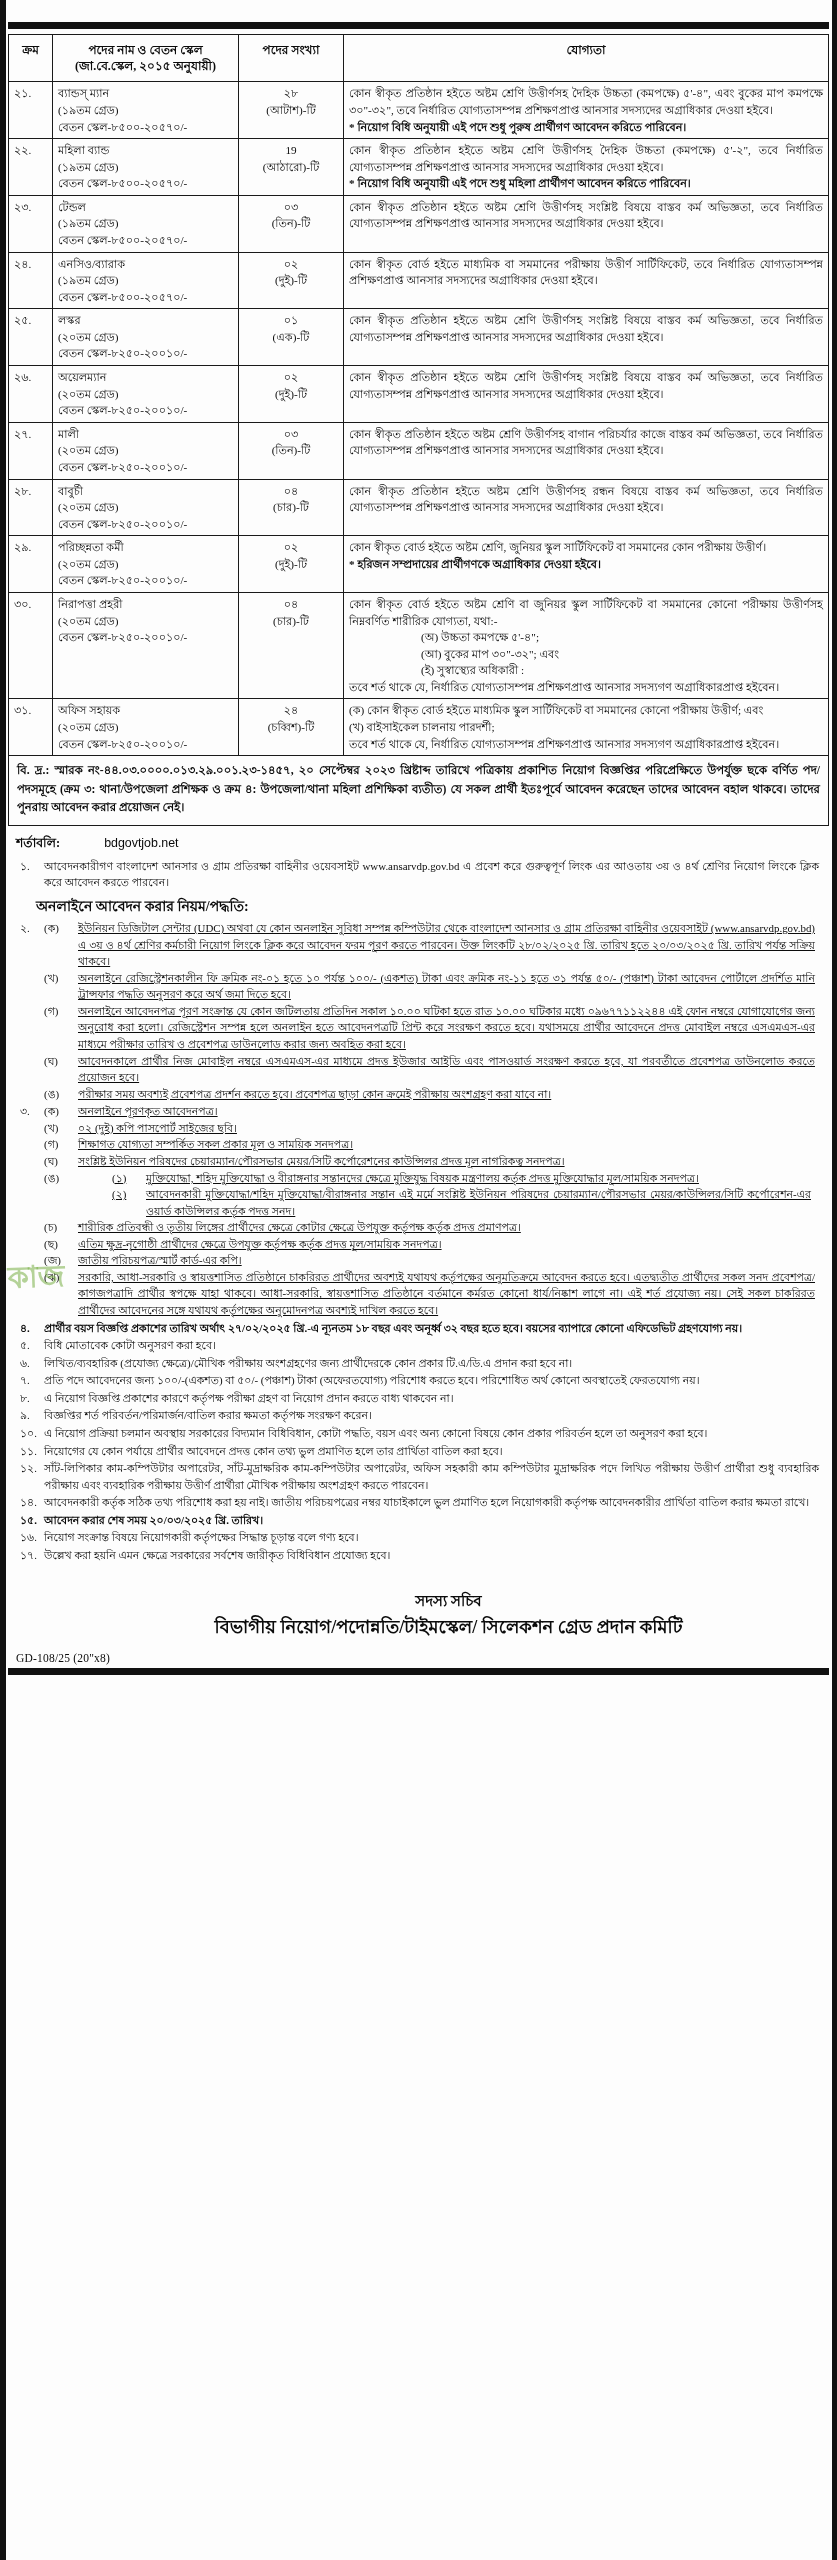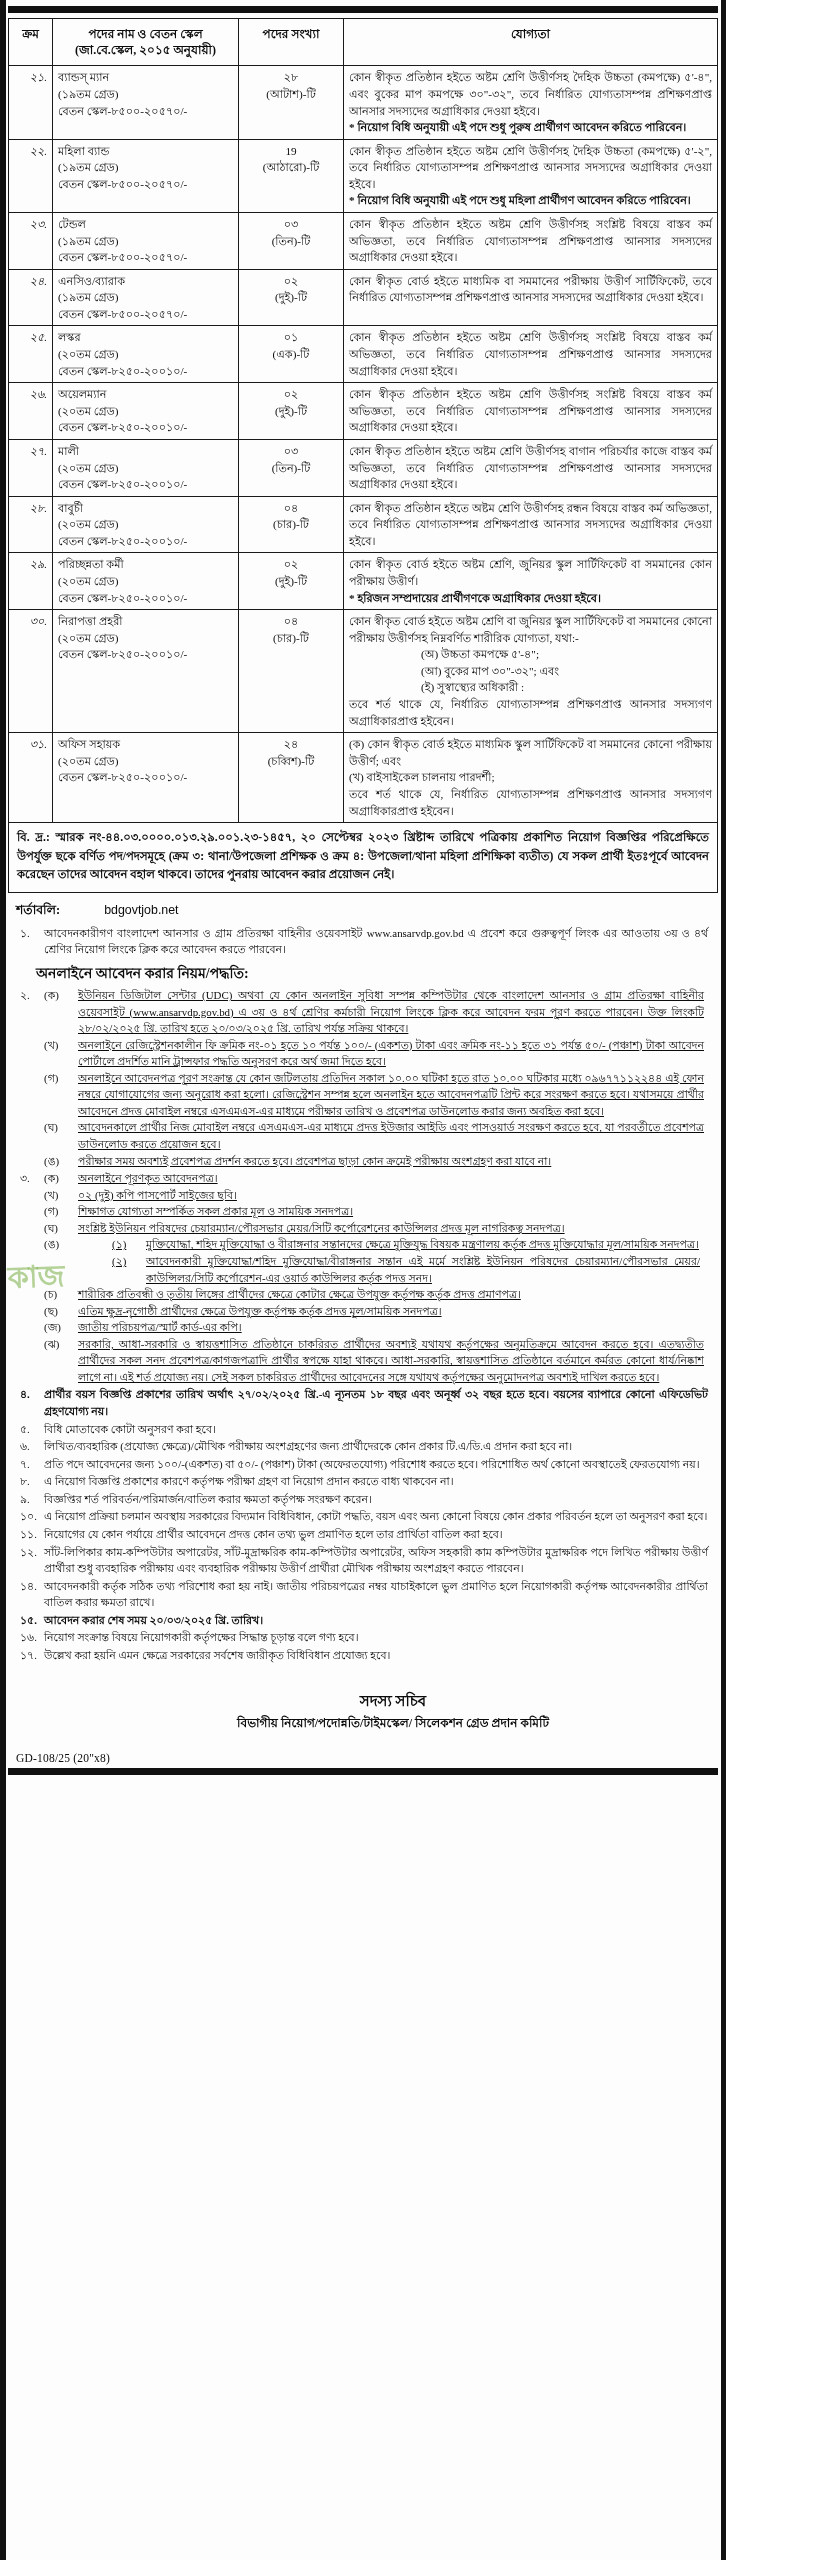--- a/index.html
+++ b/index.html
@@ -9,24 +9,24 @@
     background: #ffffff;
   }
   body {
     width: 837px;
     min-height: 2560px;
     font-family: "Liberation Serif", "DejaVu Serif", serif;
     color: #0b0b0b;
     position: relative;
   }
   .page {
-    width: 726px;
+    width: 837px;
     min-height: 2560px;
     background: #fdfdfd;
-    padding: 6px 8px 4px 8px;
+    padding: 22px 8px 4px 8px;
     position: relative;
   }
   .page::before {
     content: "";
     position: absolute;
     left: 0; top: 0; bottom: 0;
     width: 6px;
     background: #111;
   }
   .page::after {
@@ -65,21 +65,21 @@
     font-weight: 700;
     padding: 7px 4px;
     font-size: 12px;
     line-height: 1.35;
   }
   col.c-sl   { width: 44px; }
   col.c-name { width: 186px; }
   col.c-num  { width: 105px; }
   col.c-qual { width: auto; }
 
-  td.sl  { text-align: right; padding-left: 8px; font-weight: 400; font-style: italic; }
+  td.sl  { text-align: left; padding-left: 8px; font-weight: 400; }
   td.nm  { text-align: left; }
   td.num { text-align: center; }
   td.ql  { text-align: justify; text-justify: inter-word; hyphens: none; }
 
   td .line { display: block; }
   td.ql .ln { display: block; }
   td.ql .bold { font-weight: 700; }
   td.ql .indent { display: block; padding-left: 72px; }
 
   
@@ -148,21 +148,21 @@
     min-height: 72px;
     padding: 0 8px;
   }
   .sig {
     text-align: center;
     font-weight: 700;
     font-size: 15px;
     line-height: 1.55;
     margin-left: 60px;
   }
-  .sig .l2 { font-size: 12px; }
+  .sig .l2 { font-size: 18px; }
   .gd {
     position: absolute;
     left: 8px;
     bottom: -2px;
     font-size: 11.5px;
     font-family: "Liberation Serif", serif;
     letter-spacing: 0.2px;
   }
 
   

